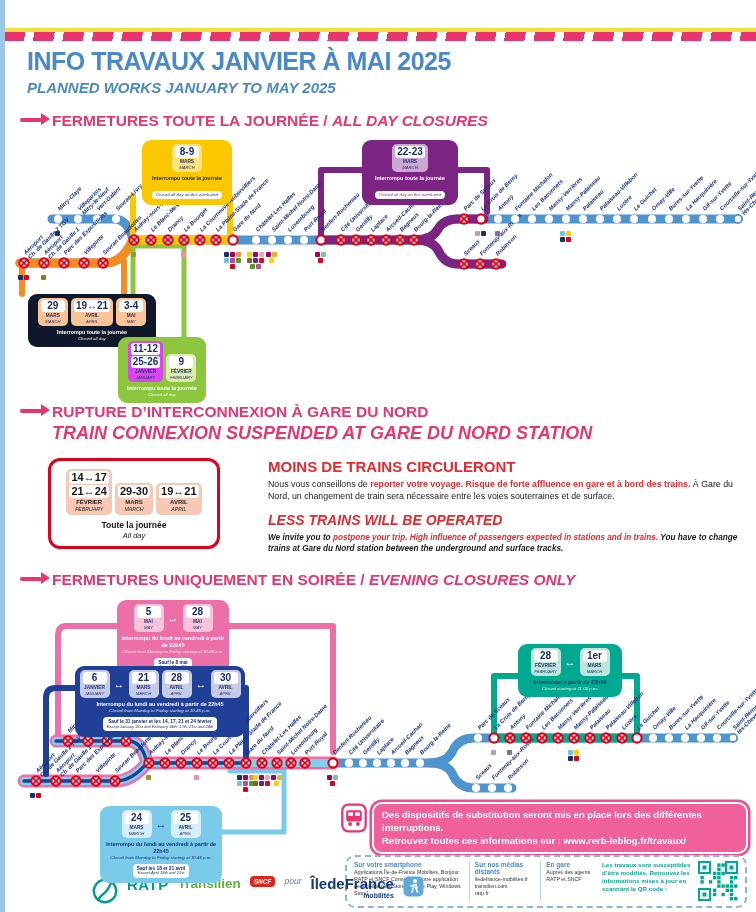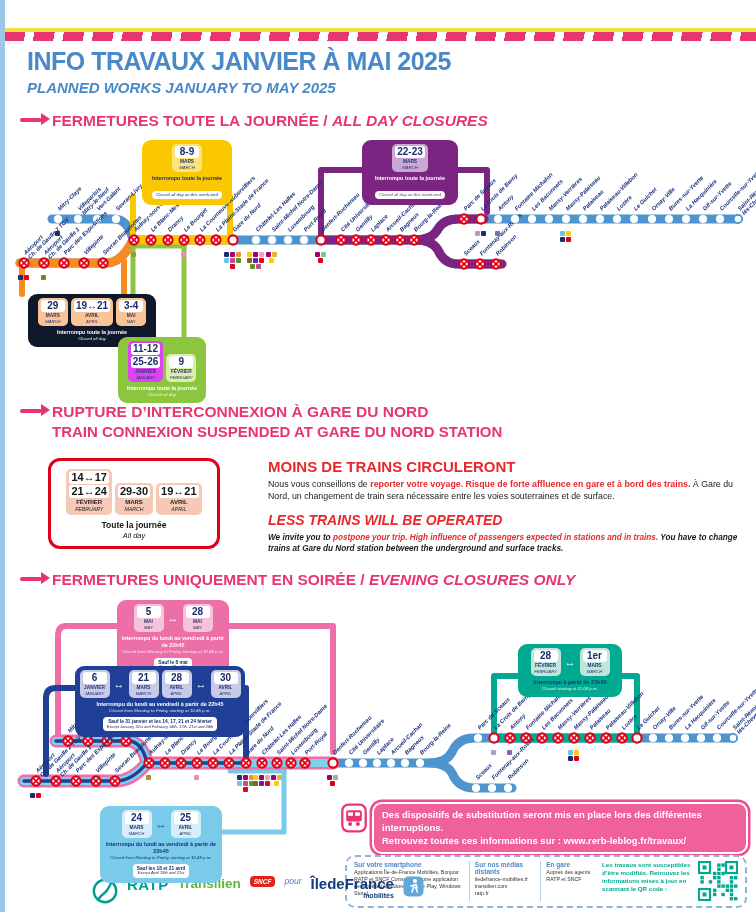--- a/index.html
+++ b/index.html
@@ -16,21 +16,21 @@
   .rerlogo{width:44px;height:26px;border:3px solid #17317C;border-radius:9px;color:#17317C;
            font-weight:bold;font-size:14px;display:flex;align-items:center;justify-content:center;}
   .linebadge{width:32px;height:32px;border-radius:8px;background:#4D87C7;color:#fff;
            font-weight:bold;font-size:22px;display:flex;align-items:center;justify-content:center;}
   .shead{position:absolute;left:20px;color:#E8356F;font-size:15.5px;font-weight:bold;}
   .sarrow{display:inline-block;width:22px;height:3.5px;background:#E8356F;border-radius:2px;
           position:relative;vertical-align:middle;margin-right:10px;top:-2px;}
   .sarrow:after{content:'';position:absolute;right:-8px;top:-5.2px;width:0;height:0;
           border-left:9px solid #E8356F;border-top:6.5px solid transparent;border-bottom:6.5px solid transparent;}
   .sen{font-style:italic;}
-  .sen2{font-size:15px;margin:2px 0 0 32px;}
+  .sen2{font-style:italic;font-size:18px;margin:2px 0 0 32px;}
   .diagram{position:absolute;left:0;width:756px;}
   .diagram svg{position:absolute;left:0;top:0;}
   .dbox{position:absolute;border-radius:9px;padding:4px 4px 5px;box-sizing:border-box;text-align:center;z-index:2;}
   .drow{display:flex;justify-content:center;align-items:flex-end;gap:3px;}
   .dcell{border-radius:5px;padding:2px 3px;display:flex;flex-direction:column;gap:1px;min-width:24px;}
   .dplate{background:#fff;border-radius:3px;font-weight:bold;font-size:10px;line-height:1.2;
           padding:0 2px;color:#1A2E6E;white-space:nowrap;}
   .mfr{font-size:4.8px;font-weight:bold;color:#26316B;line-height:1.15;}
   .men{font-size:4.2px;font-style:italic;color:#26316B;line-height:1.15;}
   .darr{font-weight:bold;font-size:11px;align-self:center;margin:0 1px;line-height:1;}

